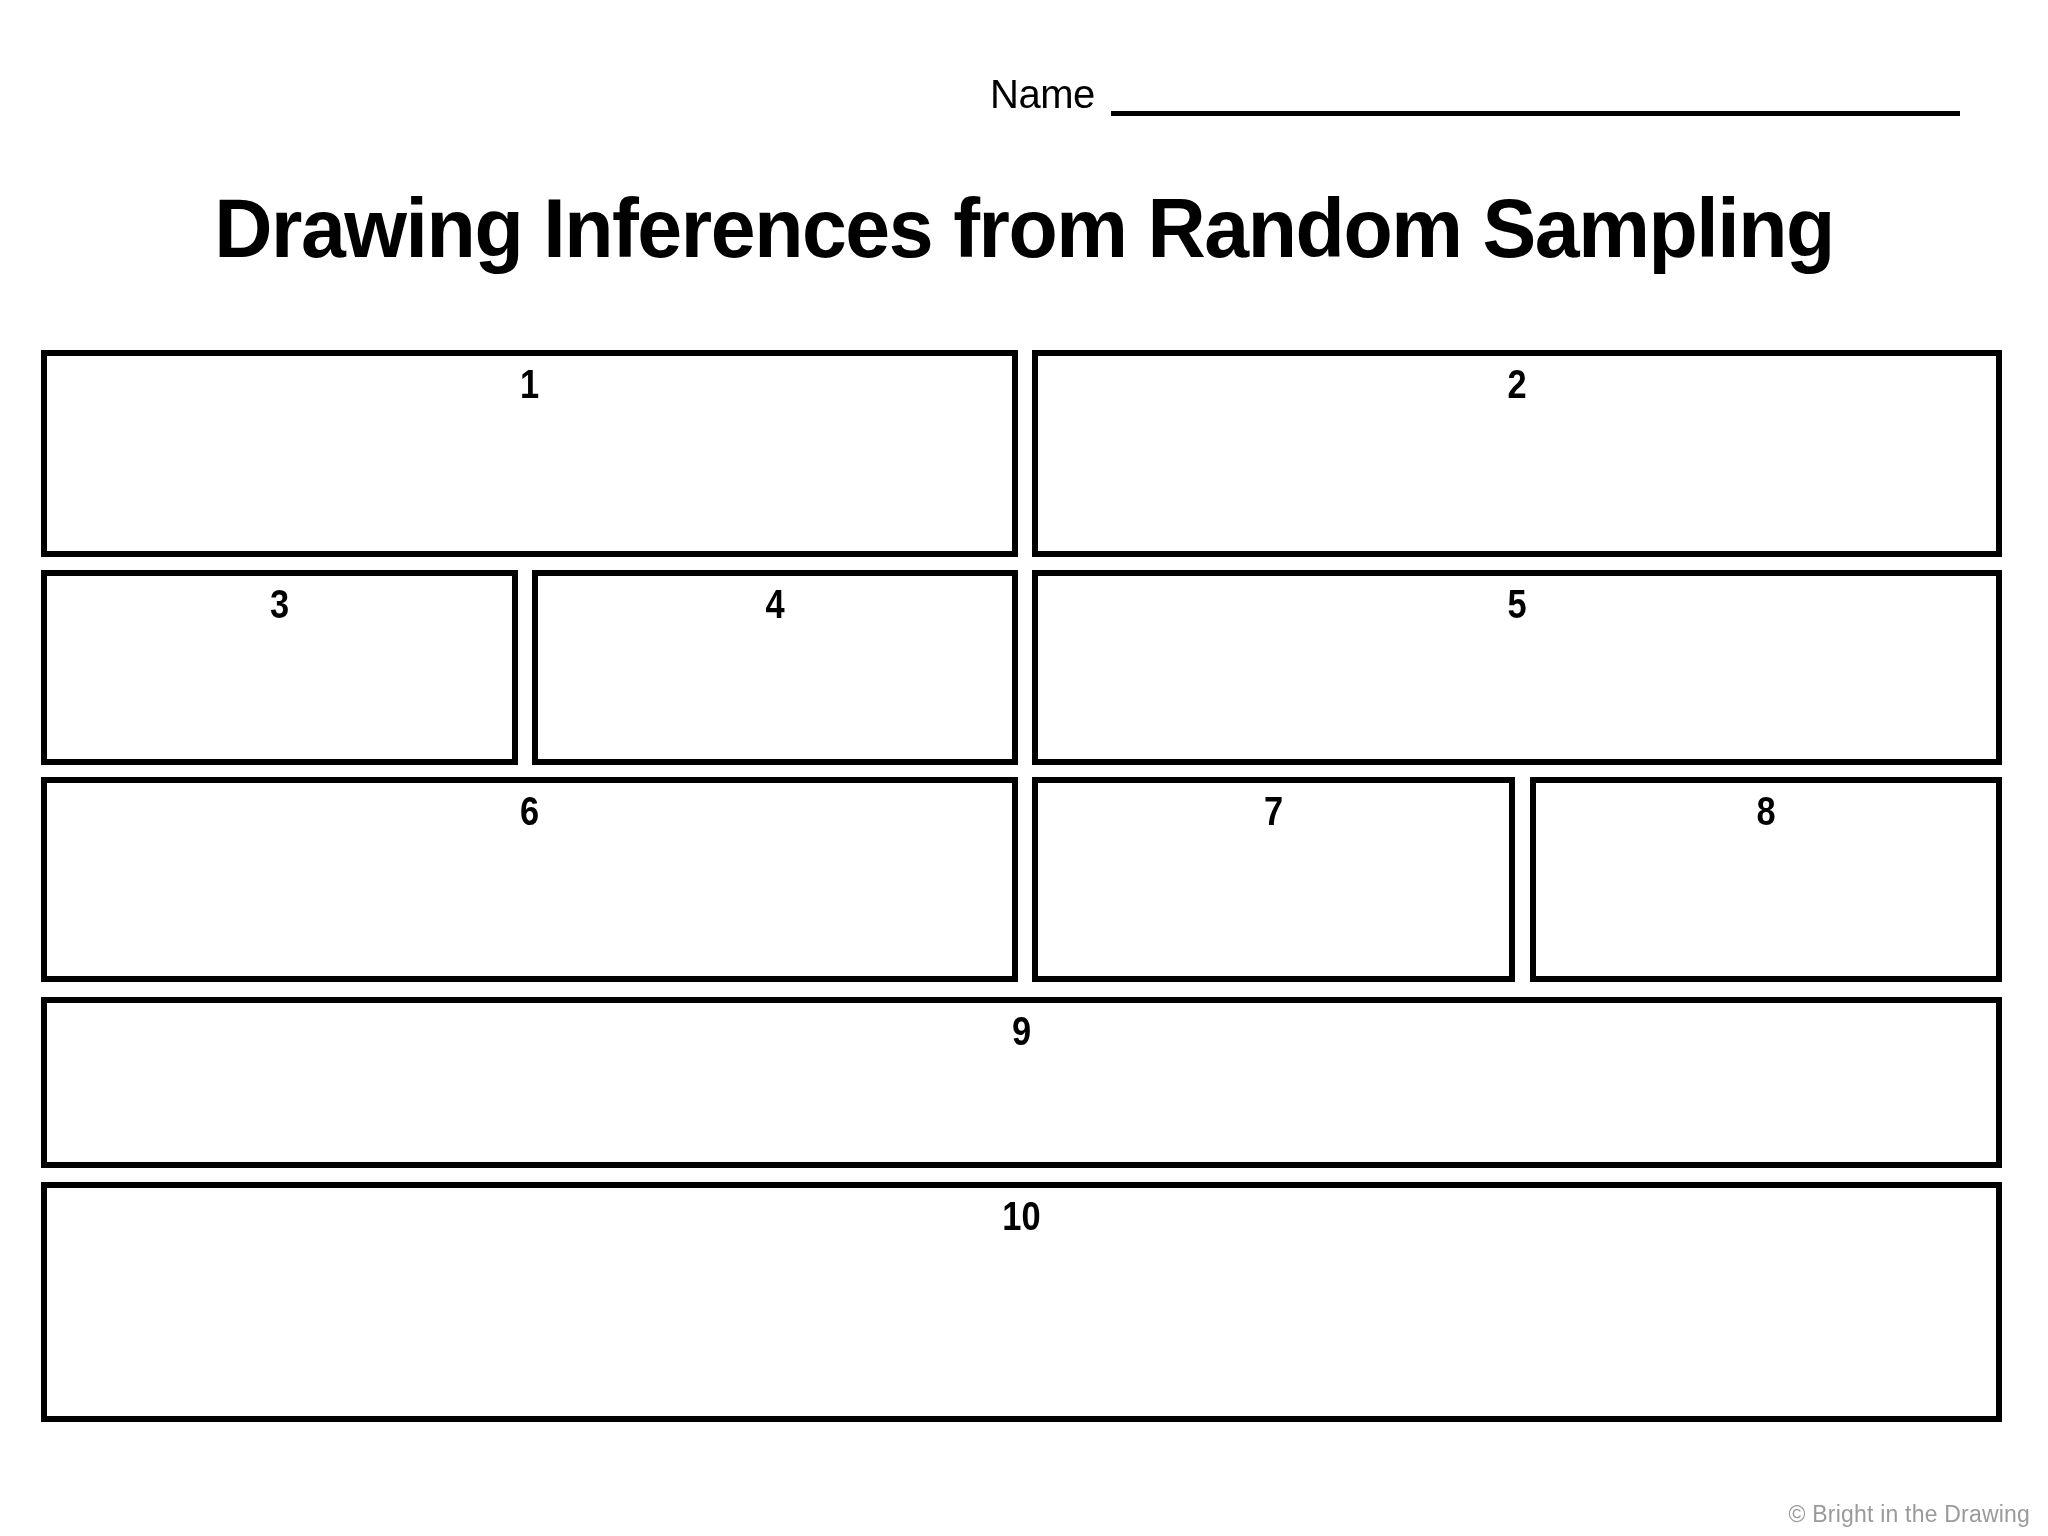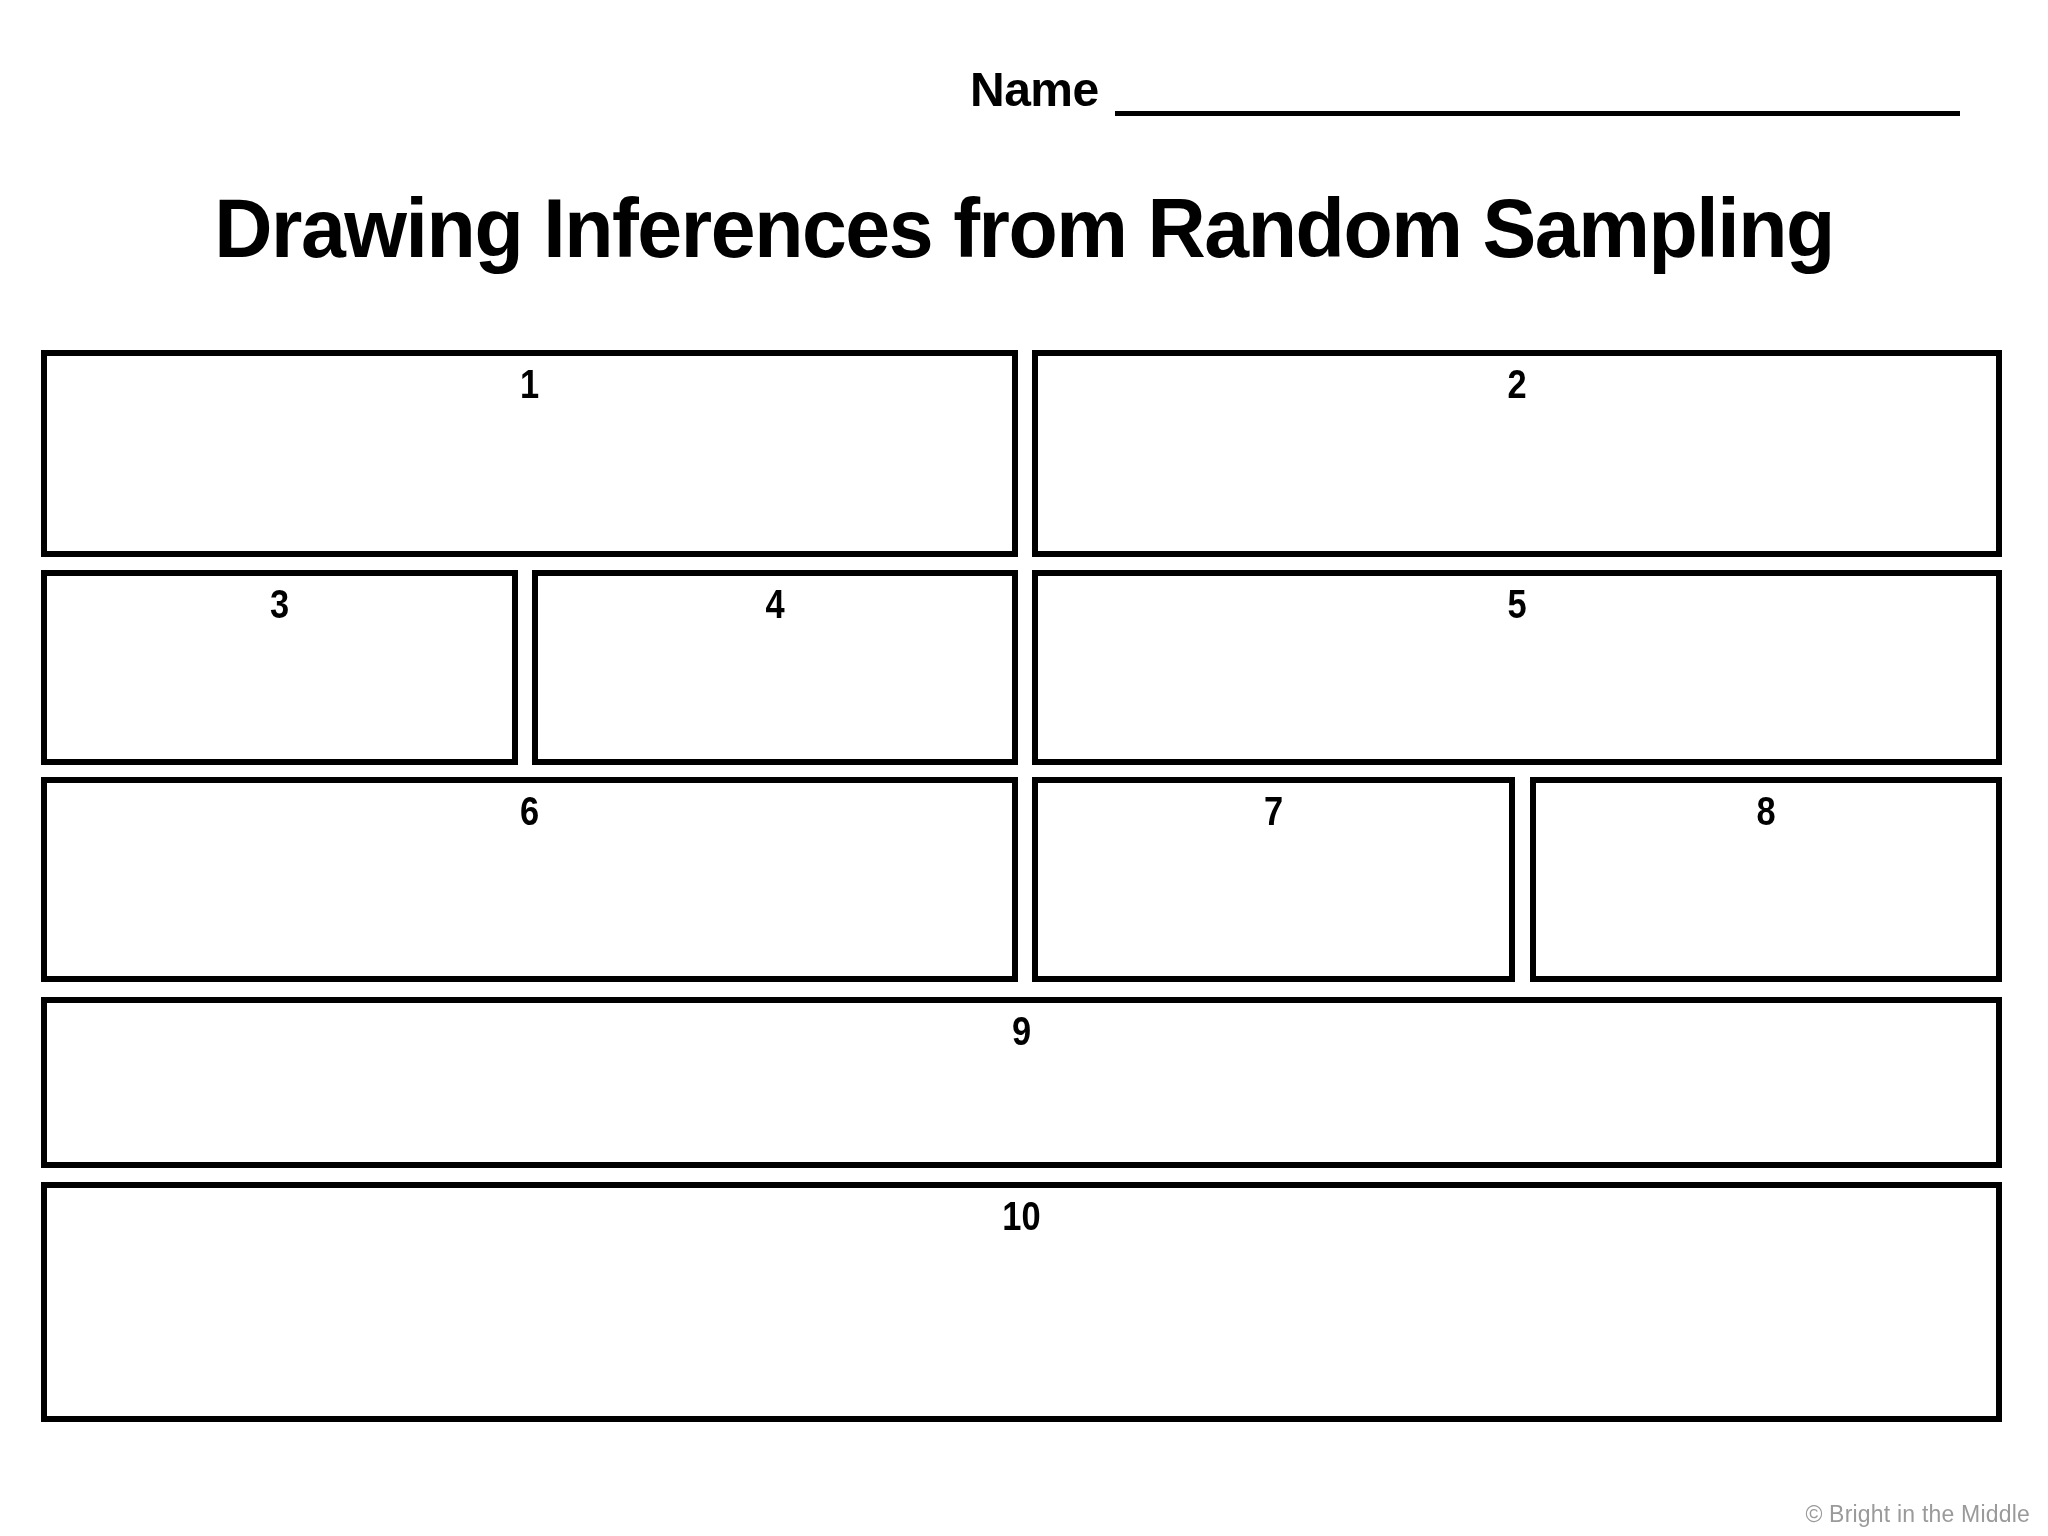--- a/index.html
+++ b/index.html
@@ -21,27 +21,28 @@
     position: absolute;
     left: 970px;
     top: 50px;
     width: 990px;
     height: 70px;
     display: flex;
     align-items: flex-end;
   }
   .name-label {
     font-family: "Liberation Sans", sans-serif;
-    font-weight: bold;
-    font-size: 48px;
+    font-weight: normal;
+    font-size: 40px;
     letter-spacing: -0.5px;
     color: #000;
     line-height: 1;
     padding-bottom: 6px;
     white-space: nowrap;
+    margin-left: 20px;
   }
   .name-line {
     flex: 1;
     height: 0;
     border-bottom: 5px solid #000;
     margin-left: 16px;
     margin-bottom: 4px;
   }
 
   
@@ -150,13 +151,13 @@
 </div>
 
 <div class="box" id="box-9">
   <div class="box-num">9</div>
 </div>
 
 <div class="box" id="box-10">
   <div class="box-num">10</div>
 </div>
 
-<div class="footer">© Bright in the Middle</div>
+<div class="footer">© Bright in the Drawing</div>
 
 </body></html>

